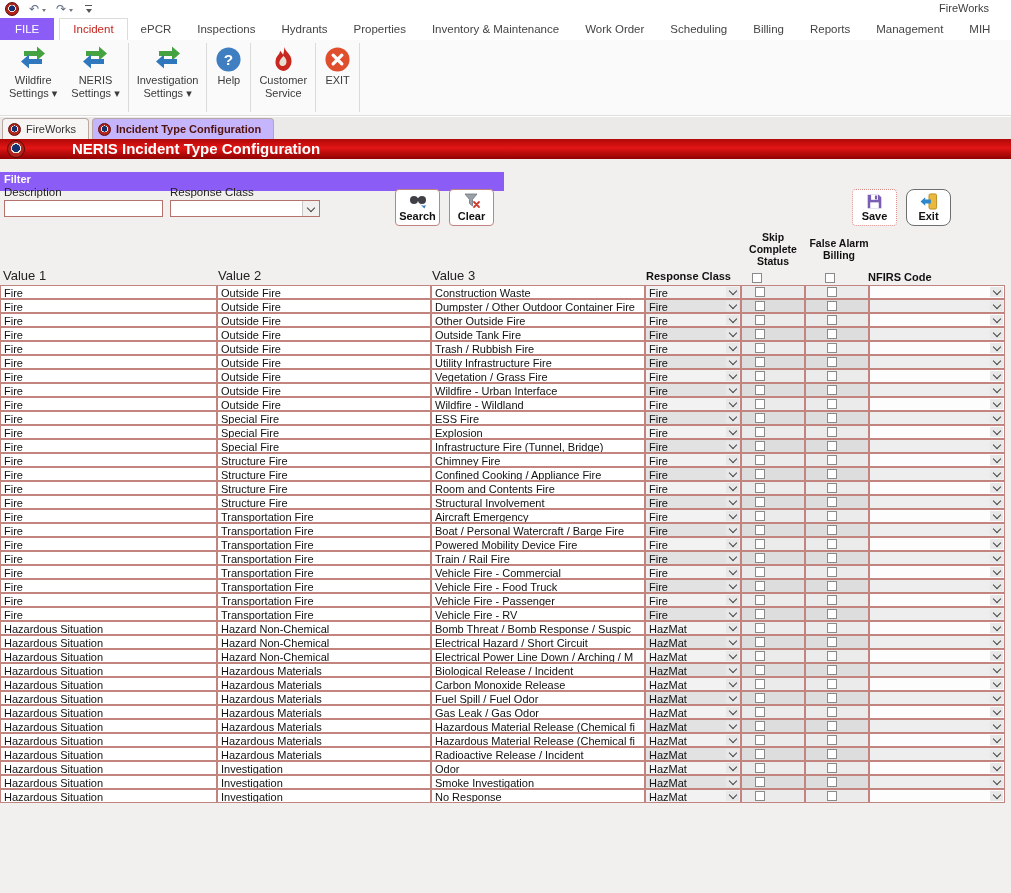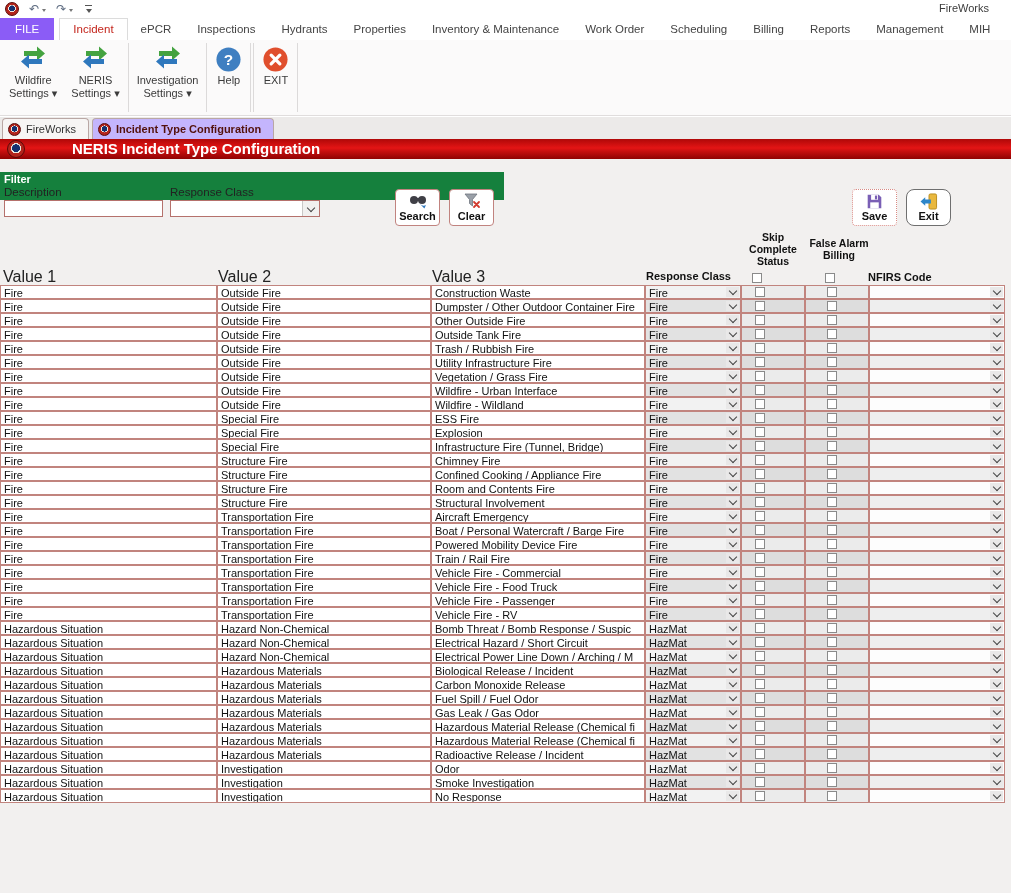--- a/index.html
+++ b/index.html
@@ -41,41 +41,41 @@
        background:#f7f5f4;font-size:11px;color:#333;white-space:nowrap}
   .dtab.active{background:#c4b5fd;font-weight:bold;color:#53110b}
   .badge-mini{width:13px;height:13px}
   
   .titlebar{position:absolute;top:139px;left:0;right:0;height:20px;
        background:linear-gradient(180deg,#af0808,#e41515 45%,#c90f0f 60%,#8f0202);
        color:#fff;font-weight:bold;font-size:15px;line-height:20px;padding-left:72px;box-sizing:border-box}
   .title-emblem{position:absolute;left:7px;top:1px;width:18px;height:18px}
   
   .content{position:absolute;top:159px;left:0;right:0;bottom:0;background:#f2f0ef}
-  .filterbar{position:absolute;left:0;top:13px;width:504px;height:28px;background:#15803d;
+  .filterbar{position:absolute;left:0;top:13px;width:504px;height:19px;background:#8b5cf6;
        color:#fff;font-weight:bold;font-size:11px;line-height:14px;padding-left:4px;box-sizing:border-box}
   .flabel{position:absolute;font-size:11.5px;color:#222}
   .tinput{position:absolute;left:4px;top:41px;width:153px;height:15px;border:1px solid #b5716c;
        background:#fff;font-size:11px;padding:0 2px;font-family:"Liberation Sans",sans-serif}
   .combo{position:absolute;left:170px;top:41px;width:150px;height:17px;border:1px solid #b5716c;
        background:#fff;box-sizing:border-box;font-size:11px;line-height:15px;padding-left:3px}
   .ddbtn{position:absolute;right:0;top:0;bottom:0;width:16px;background:#f1f0ef;
        border-left:1px solid #c9c7c6;display:flex;align-items:center;justify-content:center}
   .chev{display:block;width:5px;height:5px;border-right:1.5px solid #444;border-bottom:1.5px solid #444;
        transform:rotate(45deg);margin-top:-2px}
   .abtn{position:absolute;height:37px;width:45px;border-radius:4px;background:#fff;cursor:default;
        display:flex;flex-direction:column;align-items:center;justify-content:center;
        font-size:11px;font-weight:bold;color:#111;box-sizing:border-box;gap:1px}
   .abtn .aicon{height:16px;display:flex;align-items:center}
   #search-btn{left:395px;top:30px;border:1px solid #c1837f}
   #clear-btn{left:449px;top:30px;border:1px solid #c1837f}
   #save-btn{left:852px;top:30px;border:1px dotted #d98a84}
   #exit-btn{left:906px;top:30px;border:1px solid #6f6f6f;border-radius:8px}
   
-  .hdr{position:absolute;font-size:16px;color:#222;white-space:nowrap}
+  .hdr{position:absolute;font-size:13px;color:#222;white-space:nowrap}
   .hdrb{position:absolute;font-size:11px;font-weight:bold;color:#111;white-space:nowrap}
   .hdr-multi{position:absolute;font-size:10.5px;font-weight:bold;color:#111;
        text-align:center;line-height:12px}
   .cb{display:inline-block;width:10px;height:10px;background:#fff;border:1px solid #8a8a8a;box-sizing:border-box}
   .hcb{position:absolute}
   
   .grid{position:absolute;left:0;top:126px;right:0;bottom:0;overflow:hidden}
   .grow{display:flex;height:14px}
   .cell{box-sizing:border-box;border:1px solid #c1847e;font-size:11px;line-height:14.5px;
        padding-left:3px;white-space:nowrap;overflow:hidden;color:#111}
@@ -167,20 +167,32 @@
         <svg width="27" height="27" viewBox="0 0 28 28">
           <circle cx="14" cy="14" r="12.5" fill="#3f7fc1"></circle>
           <text x="14" y="19.5" font-size="16" font-weight="bold" fill="#fff" text-anchor="middle" font-family="Liberation Sans,sans-serif">?</text>
         </svg>
       </div>
       <div class="rlabel">
         <div>Help</div>
       </div>
     </div>
     <div class="rsep"></div>
+    <div class="rbtn">
+      <div class="ricon">
+        <svg width="25" height="27" viewBox="0 0 26 28">
+          <path d="M14 1 C15 6 20 8 21 13 C22.5 19 19 25 13 26 C7 25 3.5 20 5 14 C6 10 9 9 9.5 5 C11 7 12 8 12.5 9 C13.5 7 13.5 4 14 1 Z" fill="#c8281e"></path>
+          <path d="M13 10 C16 13 17 16 15.5 19 C14 21.5 10 21.5 9 19 C8 16.5 10 14 11 12.5 C11.7 11.6 12.5 11 13 10 Z" fill="#e8ddd2"></path>
+        </svg>
+      </div>
+      <div class="rlabel">
+        <div>Customer</div>
+        <div>Service</div>
+      </div>
+    </div>
     <div class="rsep"></div>
     <div class="rbtn">
       <div class="ricon">
         <svg width="27" height="27" viewBox="0 0 28 28">
           <circle cx="14" cy="14" r="12.5" fill="#e04f2d"></circle>
           <path d="M9.5 9.5 L18.5 18.5 M18.5 9.5 L9.5 18.5" stroke="#fff" stroke-width="3.4" stroke-linecap="round"></path>
         </svg>
       </div>
       <div class="rlabel">
         <div>EXIT</div>

